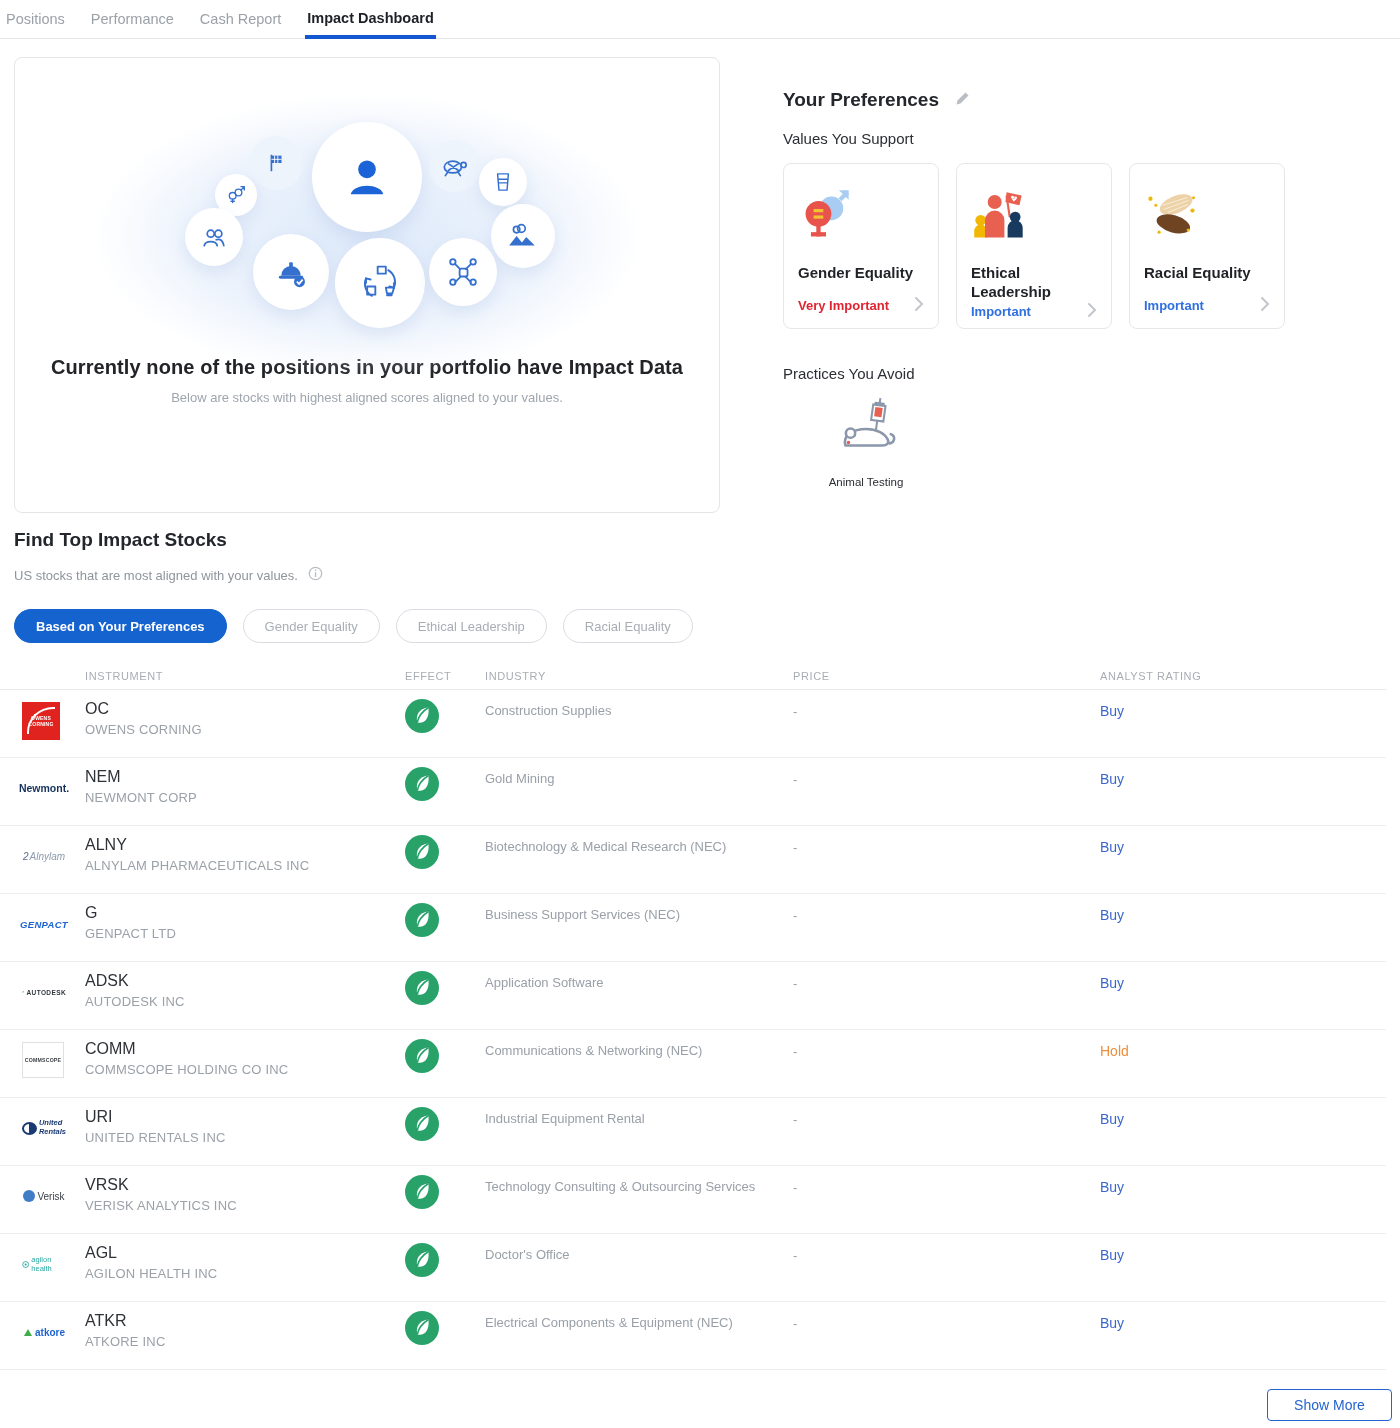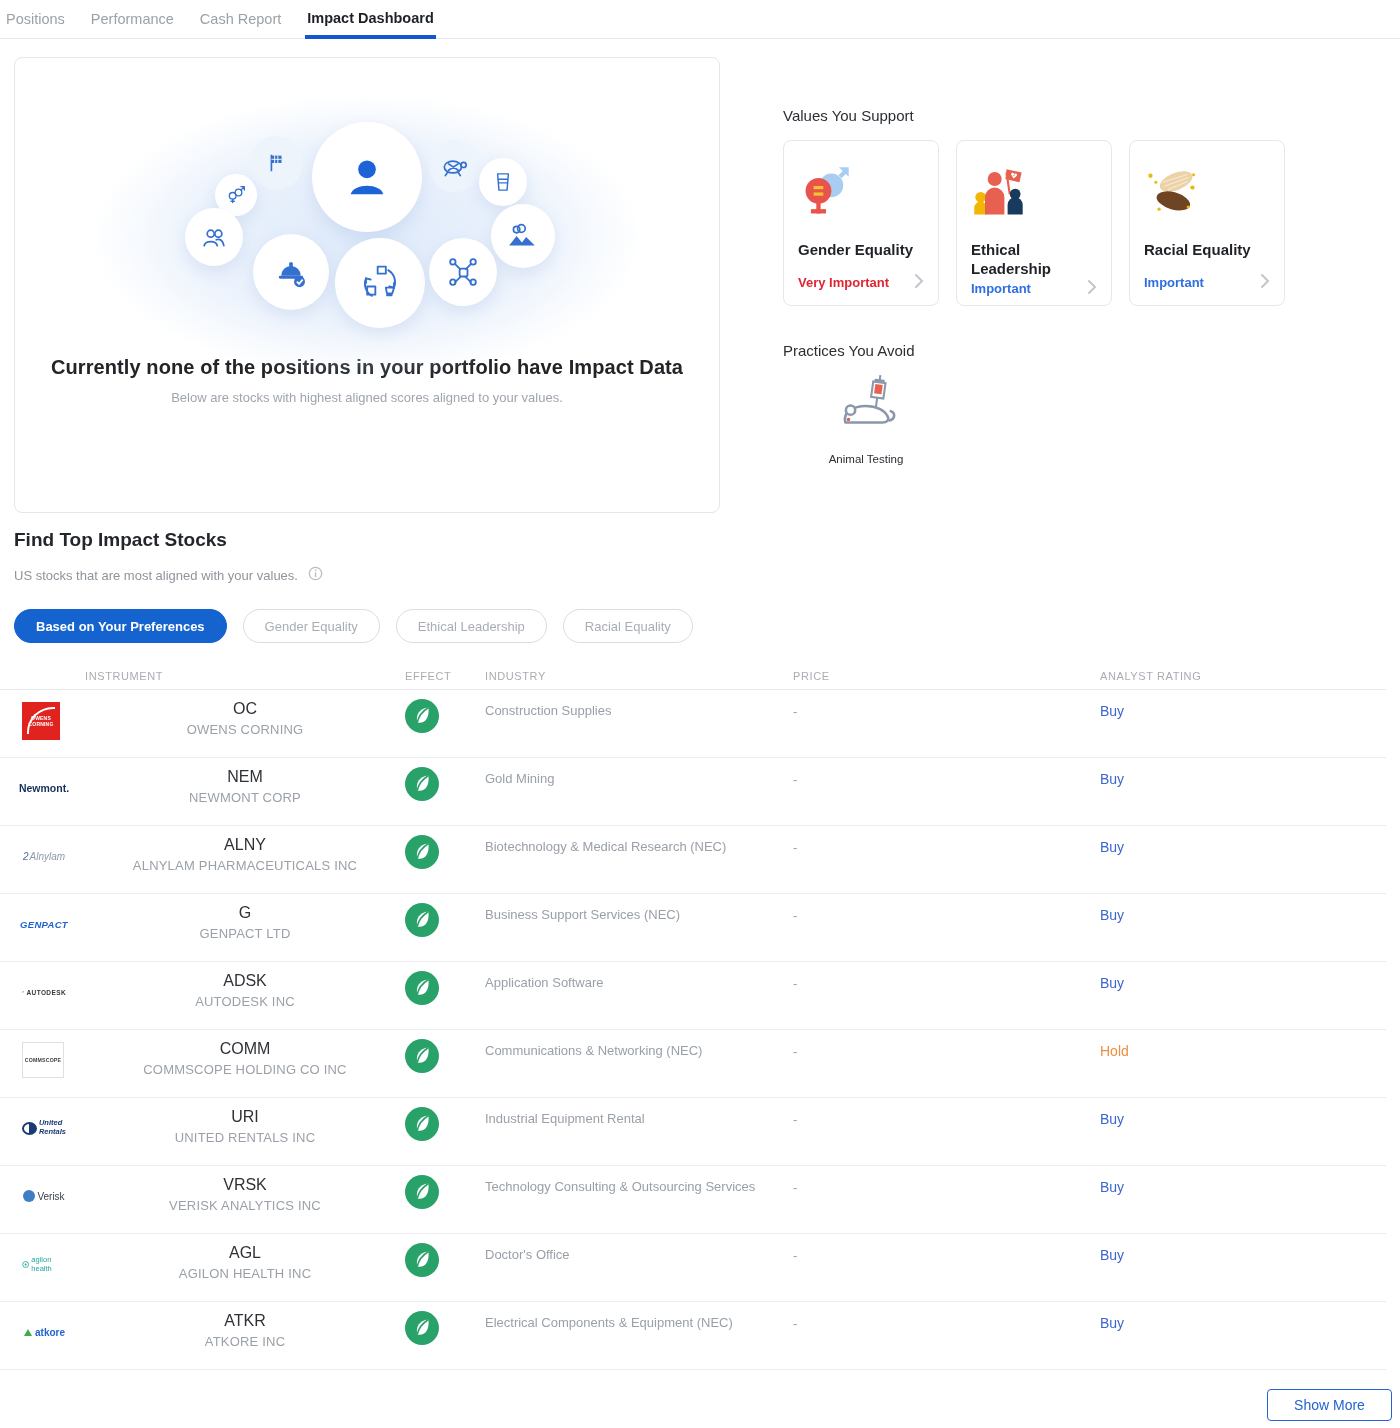--- a/index.html
+++ b/index.html
@@ -48,21 +48,21 @@
   .pill.active { background:#1563cf; border-color:#1563cf; color:#fff; font-weight:bold; }
 
   
   .stock-table { position:absolute; left:0; top:662px; width:1400px; }
   .thead { display:flex; padding-left:22px; height:28px; align-items:center; border-bottom:1px solid #e7e9ec; width:1386px; }
   .th { font-size:11px; color:#a9adb3; letter-spacing:.6px; text-transform:uppercase; }
   .th-spacer { width:63px; }
   .th-inst { width:320px; } .th-effect { width:80px; } .th-industry { width:308px; } .th-price { width:307px; }
   .trow { display:flex; height:68px; padding-left:22px; border-bottom:1px solid #ebedef; width:1386px; cursor:pointer; }
   .cell-logo { width:63px; padding-top:12px; }
-  .cell-inst { width:320px; padding-top:10px;text-align:center; }
+  .cell-inst { width:320px; padding-top:10px; }
   .cell-effect { width:80px; padding-top:9px; }
   .cell-industry { width:308px; padding-top:13px; font-size:13px; color:#9aa0a8; }
   .cell-price { width:307px; padding-top:14px; font-size:13px; color:#9aa0a8; }
   .cell-rating { padding-top:13px; font-size:14px; }
   .ticker { font-size:16px; color:#2e3136; font-weight:500; }
   .cname { font-size:13px; color:#9ba1a8; margin-top:4px; letter-spacing:.2px; }
 
   
   .logo { width:44px; min-height:36px; display:flex; align-items:center; justify-content:center; gap:2px; }
   .logo-oc { width:38px; height:38px; background:#e0231f; position:relative; display:flex; align-items:center; justify-content:center; }
@@ -177,20 +177,28 @@
           <circle class="ill-ic" cx="25" cy="25" r="2.4"></circle>
           <path class="ill-ic" d="M13.5 13.5 l-4.5 -4.5 M18.5 13.5 l4.5 -4.5 M13.5 20.5 l-4.5 4.5 M18.5 20.5 l4.5 4.5"></path>
         </svg>
     </div>
   </div>
   <h2 class="empty-title">Currently none of the positions in your portfolio have Impact Data</h2>
   <p class="empty-sub">Below are stocks with highest aligned scores aligned to your values.</p>
 </section>
 
 <section class="prefs">
+  <div class="prefs-head">
+    <h2 class="prefs-title">Your Preferences</h2>
+    <button class="pencil-btn">
+      <span><svg width="16" height="16" viewBox="0 0 16 16">
+            <path d="M1.5 14.5 l1 -4 8 -8 3 3 -8 8 z" fill="#b9bec5"></path>
+          </svg></span>
+    </button>
+  </div>
   <div class="values-heading">Values You Support</div>
 
   <div class="value-cards">
     <button class="vcard">
       <div class="vicon">
         <svg width="56" height="56" viewBox="0 0 52 52">
           <circle cx="31" cy="19" r="11" fill="#a9cdf2"></circle>
           <line x1="39" y1="11" x2="46" y2="4" stroke="#a9cdf2" stroke-width="4"></line>
           <polygon points="47,2 47,11 38,2" fill="#a9cdf2"></polygon>
           <circle cx="19" cy="24" r="12" fill="#e8544b"></circle>

